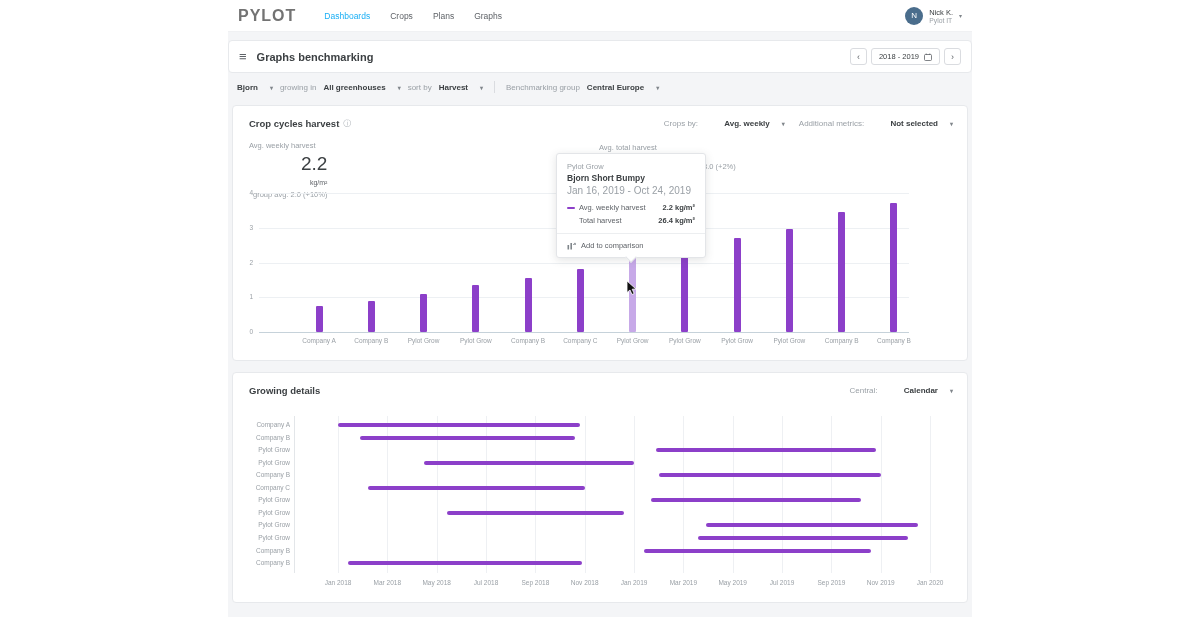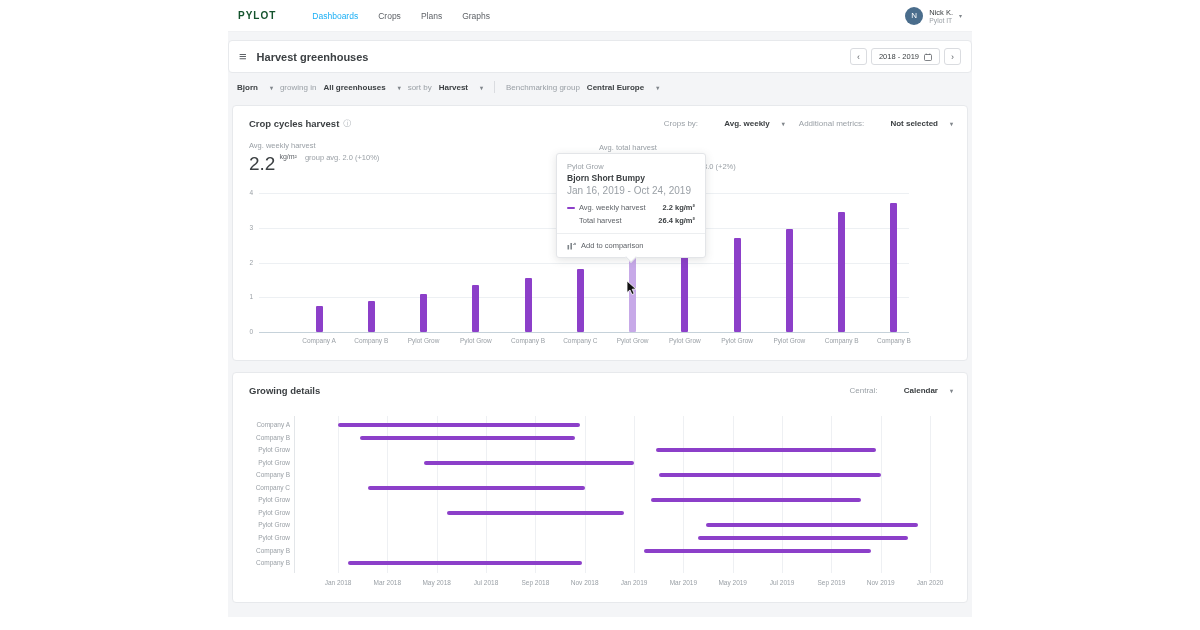--- a/index.html
+++ b/index.html
@@ -1,22 +1,22 @@
 <!DOCTYPE html>
 <html><head>
 <meta charset="utf-8">
 <style>
   * { margin:0; padding:0; box-sizing:border-box; }
   html,body { width:1200px; height:630px; background:#ffffff; font-family:"Liberation Sans", sans-serif; overflow:hidden; }
   .app { position:absolute; left:228px; top:0; width:744px; height:617px; background:#f4f5f7; }
 
   
   .topnav { position:absolute; left:0; top:0; width:744px; height:32px; background:#fff; border-bottom:1px solid #f0f1f3; display:flex; align-items:center; padding:0 10px; }
-  .logo { font-size:10px; font-weight:bold; letter-spacing:1px; color:#14532d; cursor:pointer; }
-  .nav-items { display:flex; gap:20px; margin-left:36px; }
+  .logo { font-size:16px; font-weight:bold; letter-spacing:1px; color:#737373; cursor:pointer; }
+  .nav-items { display:flex; gap:20px; margin-left:28px; }
   .nav-item { font-size:8.5px; color:#5f6368; cursor:pointer; text-decoration:none; }
   .nav-item.active { color:#1aaff5; }
   .user { margin-left:auto; display:flex; align-items:center; gap:6px; cursor:pointer; }
   .avatar { width:18px; height:18px; border-radius:50%; background:#4a6d8c; color:#fff; font-size:8px; display:flex; align-items:center; justify-content:center; }
   .user-name { font-size:7.5px; color:#3c4043; }
   .user-org { font-size:6.8px; color:#9aa0a6; }
   .caret { font-size:6px; color:#80868b; }
 
   
   .page-header { position:absolute; left:0; top:40px; width:744px; height:33px; background:#fff; border:1px solid #e7e9ec; border-radius:4px; display:flex; align-items:center; padding:0 10px; }
@@ -36,21 +36,21 @@
   .card { position:absolute; left:4px; width:736px; background:#fff; border:1px solid #e7e9ec; border-radius:4px; }
   .harvest-card { top:105px; height:256px; }
   .growing-card { top:372px; height:231px; }
   .card-title { position:absolute; left:16px; top:12px; font-size:9.5px; font-weight:700; color:#3c4043; display:flex; align-items:center; gap:4px; }
   .info { font-size:8px; color:#b0b5ba; font-weight:400; cursor:pointer; }
   .card-controls { position:absolute; right:14px; top:13px; display:flex; gap:14px; font-size:8px; align-items:center; }
 
   
   .stat-weekly { position:absolute; left:16px; top:35px; }
   .stat-label { font-size:7.5px; color:#9aa0a6; }
-  .stat-row { display:flex; align-items:flex-start; gap:4px; margin-top:3px; }
+  .stat-row { display:flex; align-items:flex-end; gap:4px; margin-top:3px;flex-direction:column; }
   .stat-value { font-size:19px; color:#3c4043; font-weight:400; }
   .stat-unit { font-size:7px; color:#5f6368; }
   .stat-group { font-size:7.5px; color:#9aa0a6; margin-left:4px; }
   .stat-total-label { position:absolute; left:366px; top:37px; font-size:7.5px; color:#9aa0a6; }
   .stat-total-frag { position:absolute; left:470px; top:56px; font-size:7.5px; color:#9aa0a6; }
 
   
   .tooltip { position:absolute; left:323px; top:47px; width:150px; background:#fff; border:1px solid #e3e5e8; border-radius:3px; box-shadow:0 2px 8px rgba(60,64,67,.15); padding:8px 10px 7px; z-index:5; }
   .tt-company { font-size:7.5px; color:#9aa0a6; }
   .tt-variety { font-size:8.5px; font-weight:700; color:#3c4043; margin-top:2px; }
@@ -86,21 +86,21 @@
       <div>
         <div class="user-name">Nick K.</div>
         <div class="user-org">Pylot IT</div>
       </div>
       <span class="caret">▾</span>
     </div>
   </header>
 
   <div class="page-header">
     <span class="hamburger">≡</span>
-    <span class="page-title">Harvest greenhouses</span>
+    <span class="page-title">Graphs benchmarking</span>
     <div class="date-ctrl">
       <div class="date-btn">‹</div>
       <div class="date-mid">
         <span>2018 - 2019</span>
         <svg width="8" height="8" viewBox="0 0 8 8">
             <rect x="0.5" y="1.5" width="7" height="6" rx="1" fill="none" stroke="#5f6368" stroke-width="0.8"></rect>
             <line x1="2.2" y1="0.5" x2="2.2" y2="2" stroke="#5f6368" stroke-width="0.8"></line>
             <line x1="5.8" y1="0.5" x2="5.8" y2="2" stroke="#5f6368" stroke-width="0.8"></line>
           </svg>
       </div>

